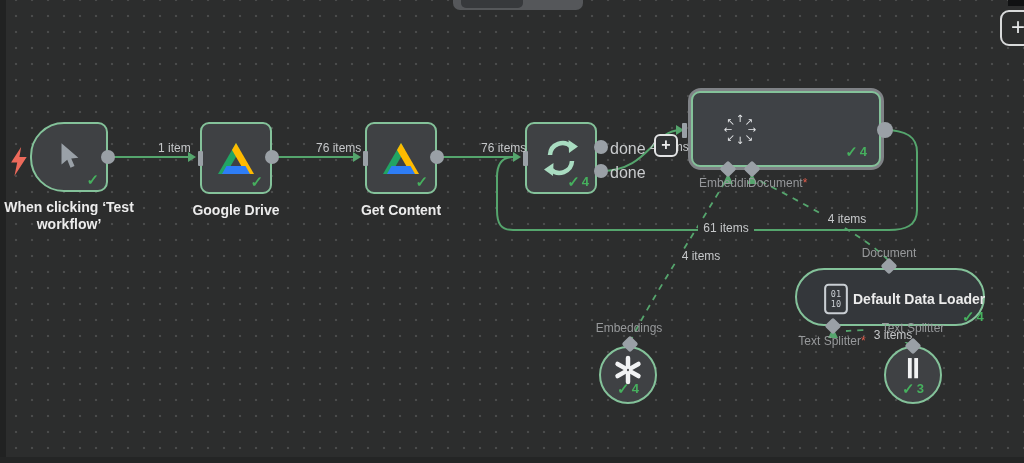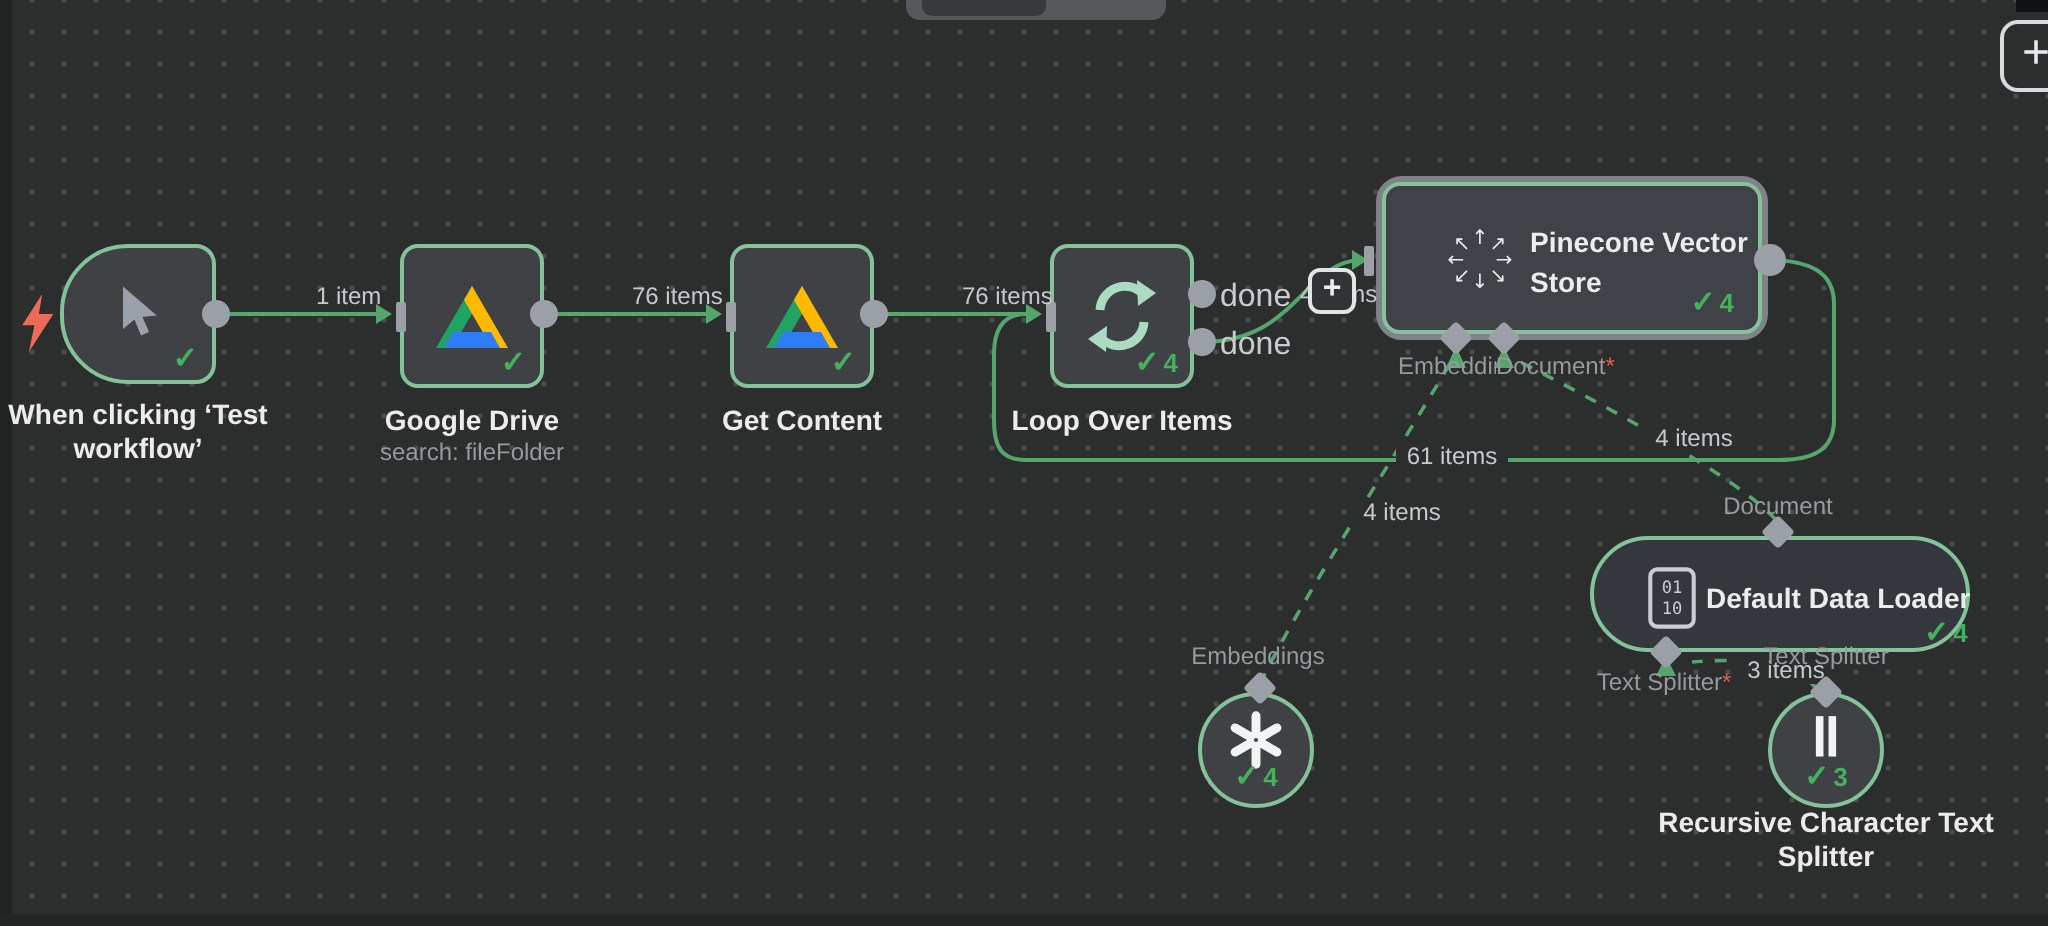--- a/index.html
+++ b/index.html
@@ -103,21 +103,20 @@
     <svg width="40" height="35" viewBox="0 0 40 35">
       <polygon points="20,2 2,33 10,33 24,9" fill="#21a463"></polygon>
       <polygon points="20,2 38,33 30,33 16,9" fill="#ffba00"></polygon>
       <polygon points="6,33 34,33 29.5,25 10.5,25" fill="#2e7df6"></polygon>
     </svg>
     <span class="check" style="right:7px;bottom:3px;">✓</span>
     <div class="port-rect" style="left:-4px;top:27px;"></div>
   </div>
   <div class="port-circle" style="left:265px;top:150px;"></div>
   <div class="nodelabel" style="left:136px;top:202px;width:200px;">Google Drive</div>
-  <div class="sublabel" style="left:136px;top:219px;width:200px;">search: fileFolder</div>
   <div class="connlabel" style="left:296px;top:141px;">76 items</div>
 
   <div class="node sq" style="left:365px;top:122px;">
     <svg width="40" height="35" viewBox="0 0 40 35">
       <polygon points="20,2 2,33 10,33 24,9" fill="#21a463"></polygon>
       <polygon points="20,2 38,33 30,33 16,9" fill="#ffba00"></polygon>
       <polygon points="6,33 34,33 29.5,25 10.5,25" fill="#2e7df6"></polygon>
     </svg>
     <span class="check" style="right:7px;bottom:3px;">✓</span>
     <div class="port-rect" style="left:-4px;top:27px;"></div>
@@ -136,40 +135,38 @@
     <span class="check" style="right:6px;bottom:3px;">
       <span>✓</span>
         <span class="cnt">4</span>
     </span>
     <div class="port-rect" style="left:-4px;top:27px;"></div>
   </div>
   <div class="port-circle" style="left:594px;top:140px;"></div>
   <div class="port-circle" style="left:594px;top:164px;"></div>
   <div class="portlabel" style="left:610px;top:140px;">done</div>
   <div class="portlabel" style="left:610px;top:164px;">done</div>
-  <div class="nodelabel" style="left:461px;top:202px;width:200px;">Loop Over Items</div>
   <div class="connlabel" style="left:630px;top:140px;z-index:4;">4 items</div>
   <div class="plus-inline" style="left:654px;top:134px;">+</div>
   <div class="connlabel masked" style="left:678px;top:221px;width:56px;">61 items</div>
 
   <div style="position:absolute;z-index:2;left:688px;top:88px;width:196px;height:82px;border:3px solid #7f8286;border-radius:13px;background:#7f8286;">
     <div style="position:relative;width:100%;height:100%;background:#3f4246;border:2px solid #84c29a;border-radius:9px;">
       <svg width="38" height="38" viewBox="0 0 38 38" style="position:absolute;left:28px;top:18px;">
         <g fill="#e8eaec" font-size="10" text-anchor="middle" font-family="DejaVu Sans, sans-serif">
           <text x="19" y="11">↑</text>
             <text x="10" y="14">↖</text>
             <text x="28" y="14">↗</text>
           <text x="7" y="22">←</text>
             <text x="31" y="22">→</text>
           <text x="10" y="30">↙</text>
             <text x="28" y="30">↘</text>
             <text x="19" y="33">↓</text>
         </g>
       </svg>
-      <div class="nodelabel" style="position:absolute;left:72px;top:18px;width:120px;text-align:left;line-height:20px;">Pinecone Vector Store</div>
       <span class="check" style="right:12px;bottom:6px;">
         <span>✓</span>
           <span class="cnt">4</span>
       </span>
     </div>
   </div>
   <div class="port-rect" style="left:682px;top:123px;"></div>
   <div class="port-circle" style="left:877px;top:122px;width:16px;height:16px;"></div>
   <div class="diamond" style="left:722px;top:163px;"></div>
   <div class="diamond" style="left:746px;top:163px;"></div>
@@ -228,15 +225,14 @@
       <rect x="14" y="6" width="4.5" height="24" fill="#f2f3f4"></rect>
       <rect x="21.5" y="6" width="4.5" height="24" fill="#f2f3f4"></rect>
     </svg>
     <span class="check" style="bottom:6px;left:50%;transform:translateX(-50%);">
       <span>✓</span>
         <span class="cnt">3</span>
     </span>
   </div>
   <div class="diamond" style="left:907px;top:340px;"></div>
   <div class="sublabel" style="left:863px;top:321px;width:100px;">Text Splitter</div>
-  <div class="nodelabel" style="left:823px;top:403px;width:180px;">Recursive Character Text Splitter</div>
 
 </div>
 
 </body></html>

